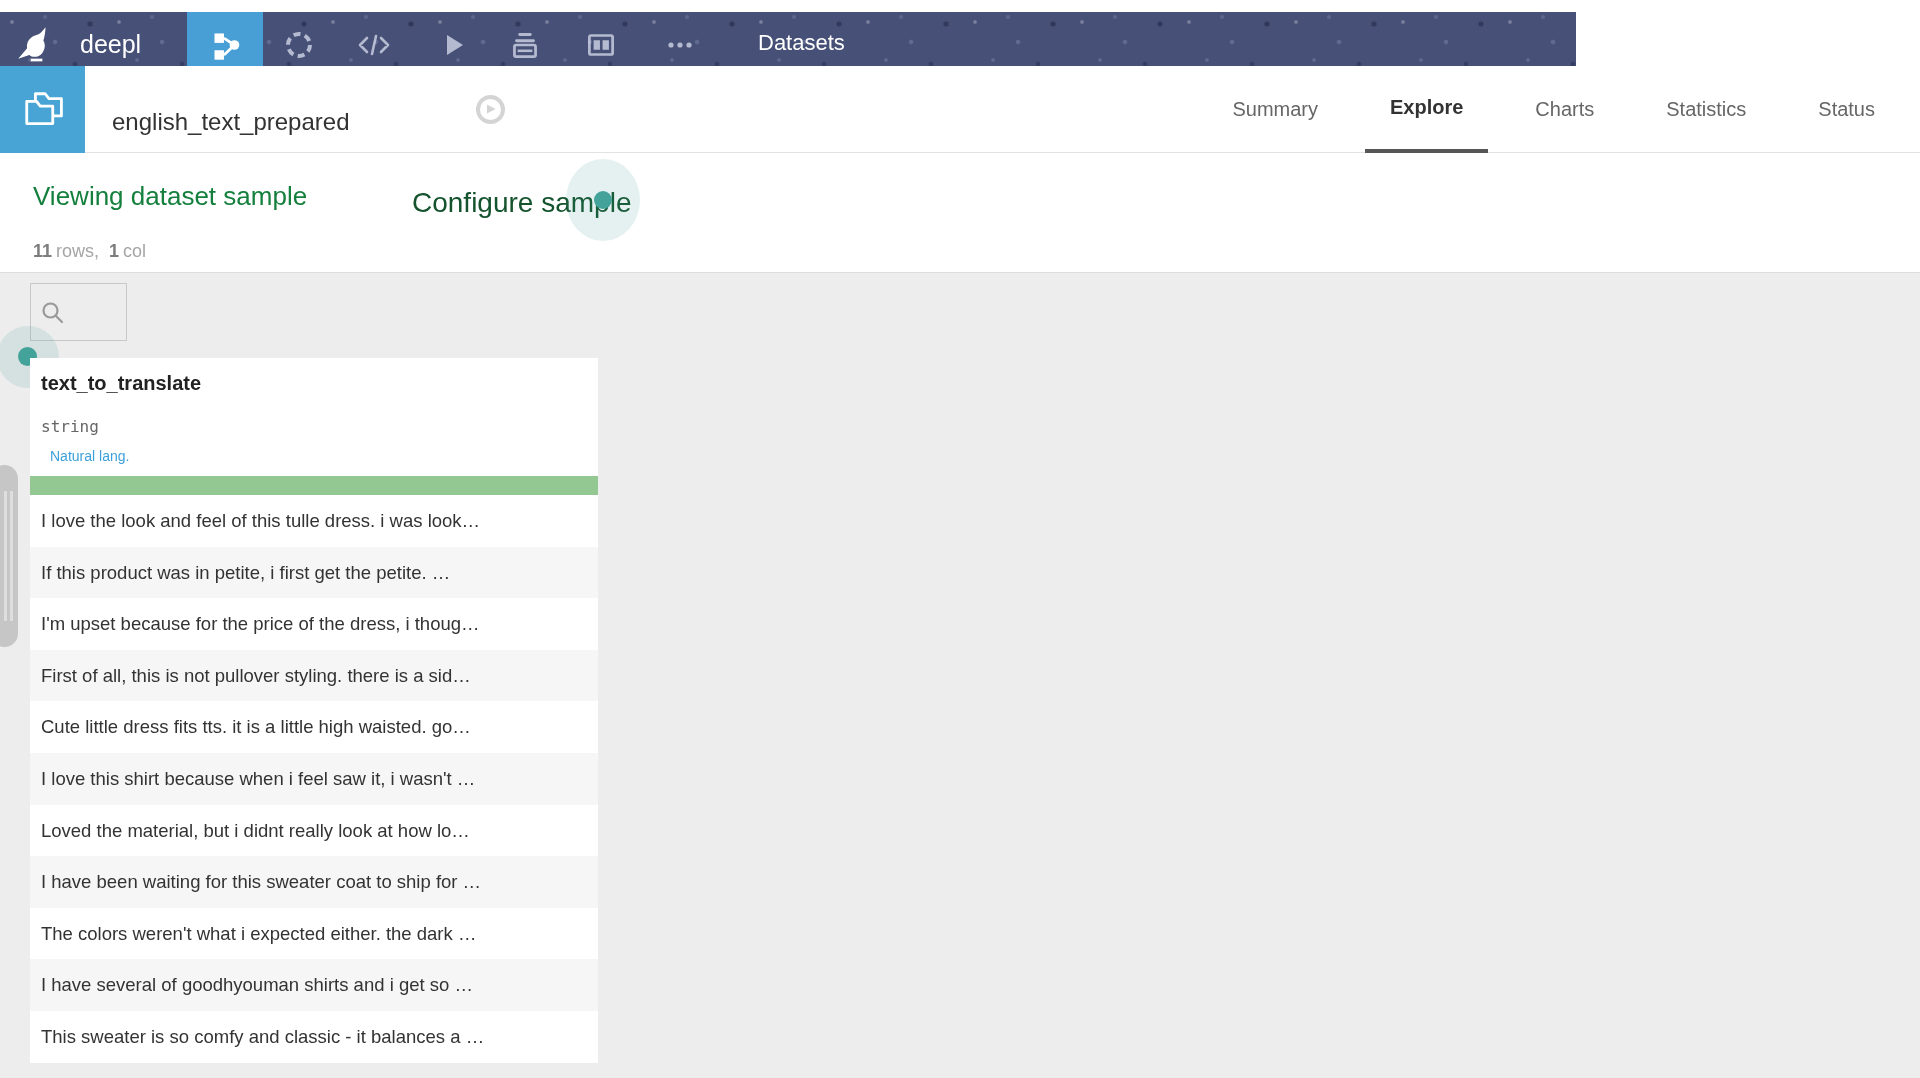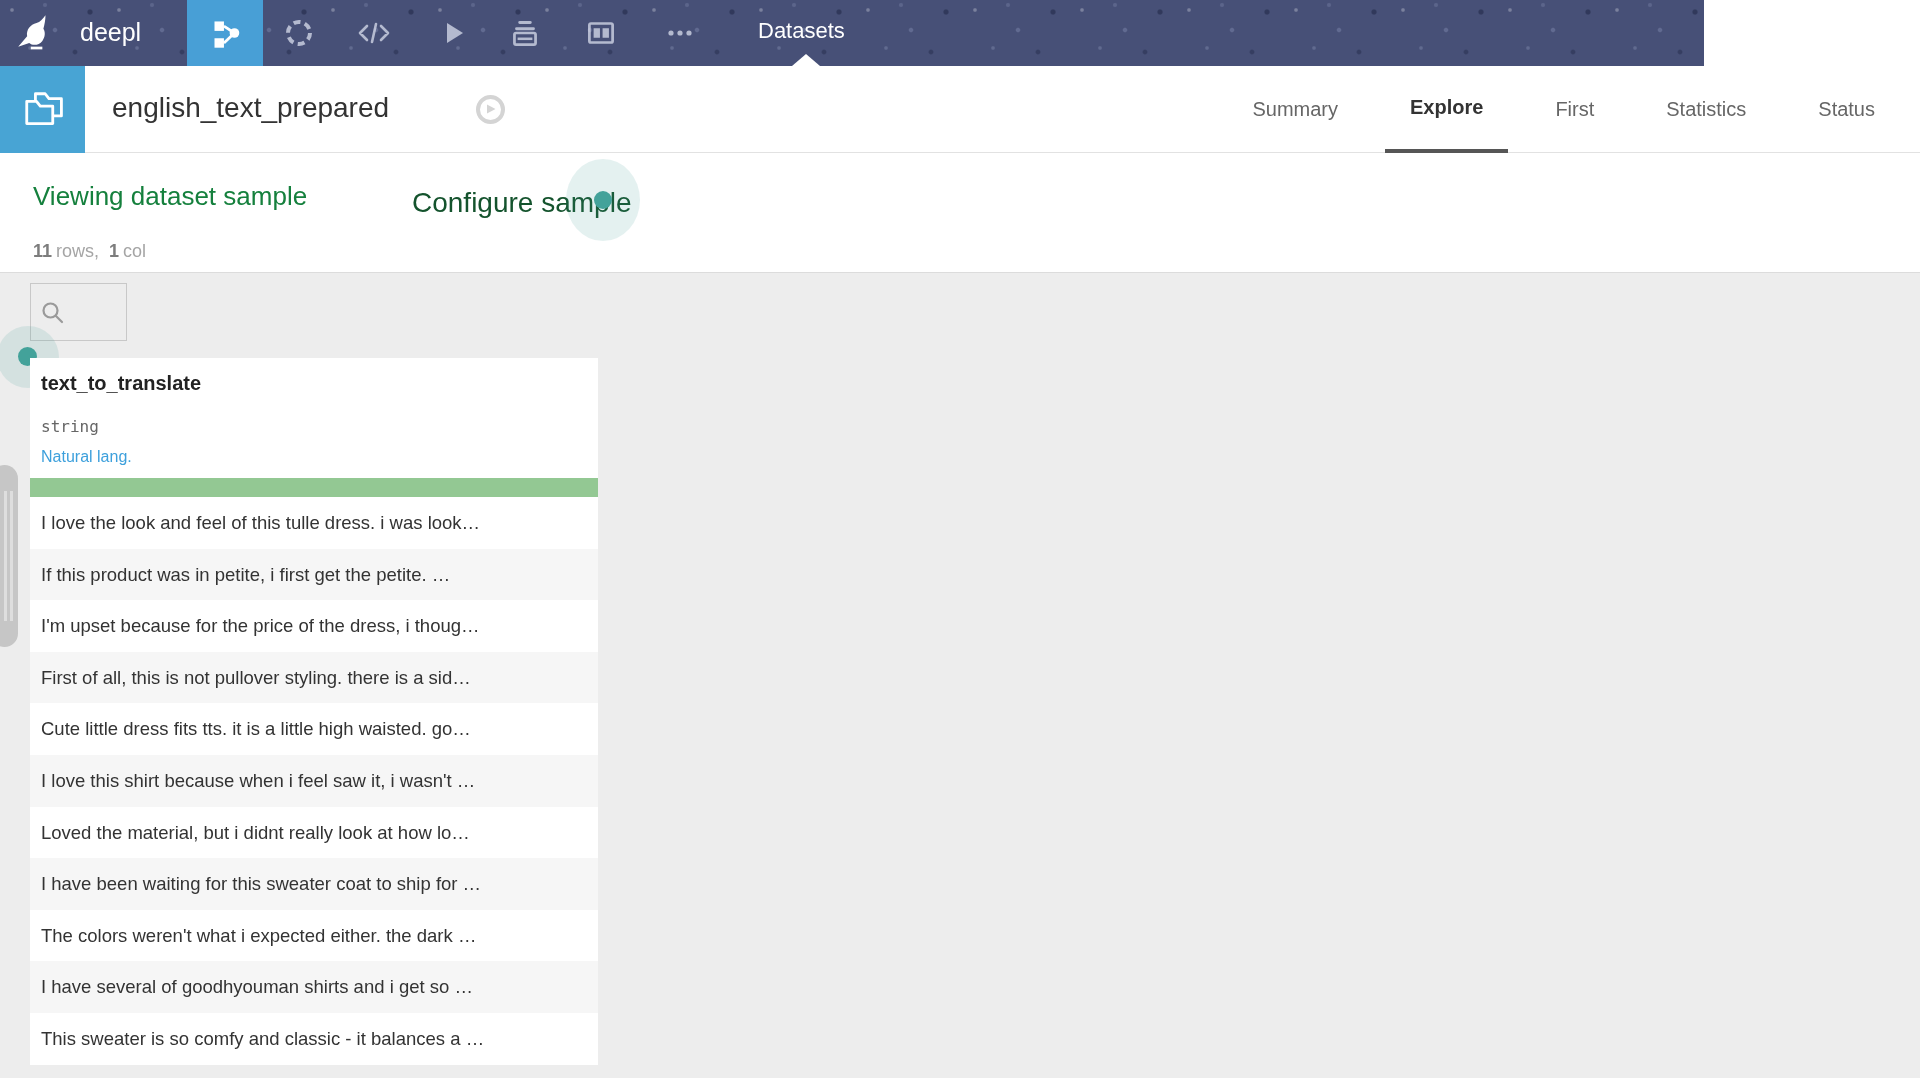--- a/index.html
+++ b/index.html
@@ -1,20 +1,20 @@
 <!DOCTYPE html>
 <html><head>
 <meta charset="utf-8">
 <style>
   html,body{margin:0;padding:0;background:#fff;}
   #stage{position:relative;width:1920px;height:1078px;overflow:hidden;
          font-family:"Liberation Sans","DejaVu Sans",sans-serif;color:#333;}
 
   
-  .navbar{position:absolute;left:0;top:0;width:1704px;height:66px;
+  .navbar{position:absolute;left:0;top:12px;width:1576px;height:66px;
     background-color:#475077;
     background-image:
       radial-gradient(circle at 12px 10px, rgba(255,255,255,.28) 1.2px, transparent 2.4px),
       radial-gradient(circle at 55px 30px, rgba(190,200,235,.22) 1.6px, transparent 2.8px),
       radial-gradient(circle at 90px 12px, rgba(22,28,58,.45) 2px, transparent 3.2px),
       radial-gradient(circle at 30px 48px, rgba(215,225,250,.18) 1.2px, transparent 2.4px),
       radial-gradient(circle at 75px 52px, rgba(22,28,58,.35) 1.8px, transparent 3px),
       radial-gradient(circle at 45px 5px,  rgba(200,210,240,.16) 1.4px, transparent 2.6px);
     background-size:107px 63px;}
   .nav-logo{position:absolute;left:14px;top:12px;width:42px;height:42px;}
@@ -28,22 +28,22 @@
     color:#fff;font-size:22px;}
   .nav-caret{position:absolute;left:792px;bottom:0;width:0;height:0;
     border-left:14px solid transparent;border-right:14px solid transparent;
     border-bottom:12px solid #fff;}
 
   
   .ds-header{position:absolute;left:0;top:66px;width:1920px;height:87px;background:#fff;
     border-bottom:1px solid #e2e2e2;box-sizing:border-box;}
   .ds-tile{position:absolute;left:0;top:0;width:85px;height:87px;background:#48a4d4;
     display:flex;align-items:center;justify-content:center;cursor:pointer;}
-  .ds-title{position:absolute;left:112px;top:0;height:87px;line-height:84px;
-    font-size:28px;color:#333;}
+  .ds-title{position:absolute;left:112px;top:14px;height:87px;line-height:84px;
+    font-size:24px;color:#333;}
   .ds-compass{position:absolute;left:475px;top:28px;width:31px;height:31px;cursor:pointer;}
   .ds-tabs{position:absolute;right:20px;top:0;height:87px;display:flex;}
   .ds-tab{height:87px;display:flex;align-items:center;padding:12px 25px;margin-left:22px;
     font-size:20px;color:#666;cursor:pointer;box-sizing:border-box;}
   .ds-tab.active{color:#333;font-weight:bold;border-bottom:4px solid #565656;}
 
   
   .sample-bar{position:absolute;left:0;top:153px;width:1920px;height:120px;background:#fff;
     border-bottom:1px solid #dcdcdc;box-sizing:border-box;}
   .sample-title{position:absolute;left:33px;top:28px;font-size:26px;color:#15803d;}
@@ -64,21 +64,21 @@
   .scroll-handle{position:absolute;left:-9px;top:192px;width:27px;height:182px;
     border-radius:14px;background:#c6c6c6;cursor:grab;}
   .scroll-handle i{position:absolute;top:26px;width:3px;height:130px;background:#dedede;display:block;}
 
   
   .table{position:absolute;left:30px;top:85px;width:568px;background:#6d28d9;}
   .col-header{padding:14px 0 0 11px;background:#fff;cursor:pointer;}
   .col-name{font-size:20px;font-weight:bold;color:#222;}
   .col-type{font-family:"DejaVu Sans Mono","Liberation Mono",monospace;
     font-size:16px;color:#666;margin-top:22px;}
-  .col-meaning{font-size:16px;color:#3da0dc;margin-top:12px;padding-bottom:12px;cursor:pointer;}
+  .col-meaning{font-size:14px;color:#3da0dc;margin-top:12px;padding-bottom:12px;cursor:pointer;margin-left:9px;}
   .validity-bar{height:19px;background:#93c893;cursor:pointer;}
   .row{height:51.6px;line-height:51.6px;padding-left:11px;font-size:18.5px;color:#333;
     white-space:nowrap;overflow:hidden;background:#fff;cursor:pointer;}
   .row:nth-child(even){background:#f6f6f6;}
 </style>
 </head>
 <body>
 
 <div id="stage">
 
@@ -152,21 +152,21 @@
       </svg>
     </div>
     <div class="ds-title">english_text_prepared</div>
     <svg class="ds-compass" viewBox="0 0 31 31">
       <circle cx="15.5" cy="15.5" r="12.5" fill="none" stroke="#d4d4d4" stroke-width="4"></circle>
       <path d="M12 10.5 l8.5 4.5 -8.5 4.5 z" fill="#d4d4d4"></path>
     </svg>
     <div class="ds-tabs">
       <div class="ds-tab">Summary</div>
       <div class="ds-tab active">Explore</div>
-      <div class="ds-tab">First</div>
+      <div class="ds-tab">Charts</div>
       <div class="ds-tab">Statistics</div>
       <div class="ds-tab">Status</div>
     </div>
   </div>
 
   <div class="sample-bar">
     <div class="sample-title">Viewing dataset sample</div>
     <div class="configure-link">Configure sample</div>
     <div class="hint-halo" style="left:566px;top:6px;width:74px;height:82px;"></div>
     <div class="hint-dot" style="left:594px;top:38px;width:18px;height:18px;"></div>

